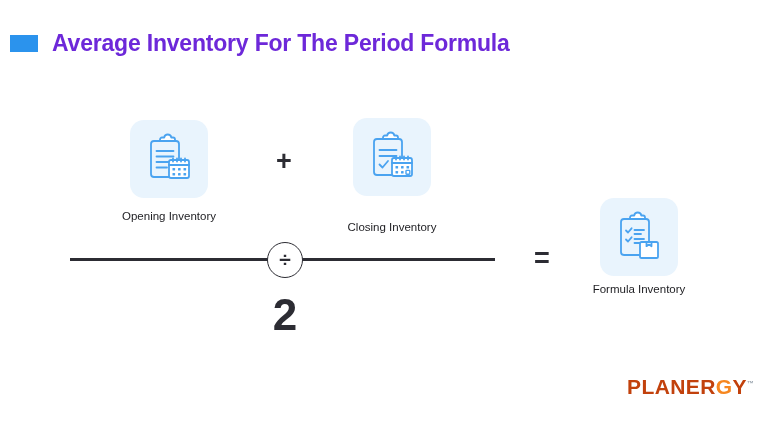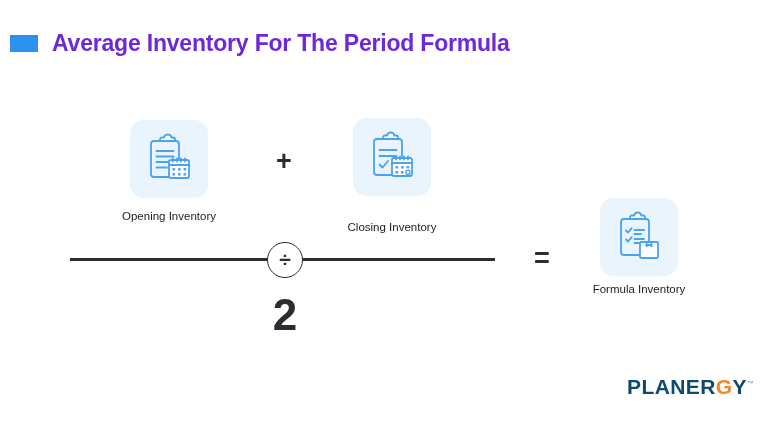--- a/index.html
+++ b/index.html
@@ -143,21 +143,21 @@
   #logo {
     position: absolute;
     left: 627px;
     top: 376px;
     font-size: 21px;
     font-weight: bold;
     letter-spacing: 0.4px;
     line-height: 1;
     white-space: nowrap;
   }
-  #logo .logo-blue { color: #0c4a6e; }
+  #logo .logo-blue { color: #c2410c; }
   #logo .logo-orange { color: #f6871f; }
   #logo .logo-tm {
     font-size: 7px;
     vertical-align: super;
     color: #9aa4ae;
     letter-spacing: 0;
   }
 </style>
 </head>
 <body>

